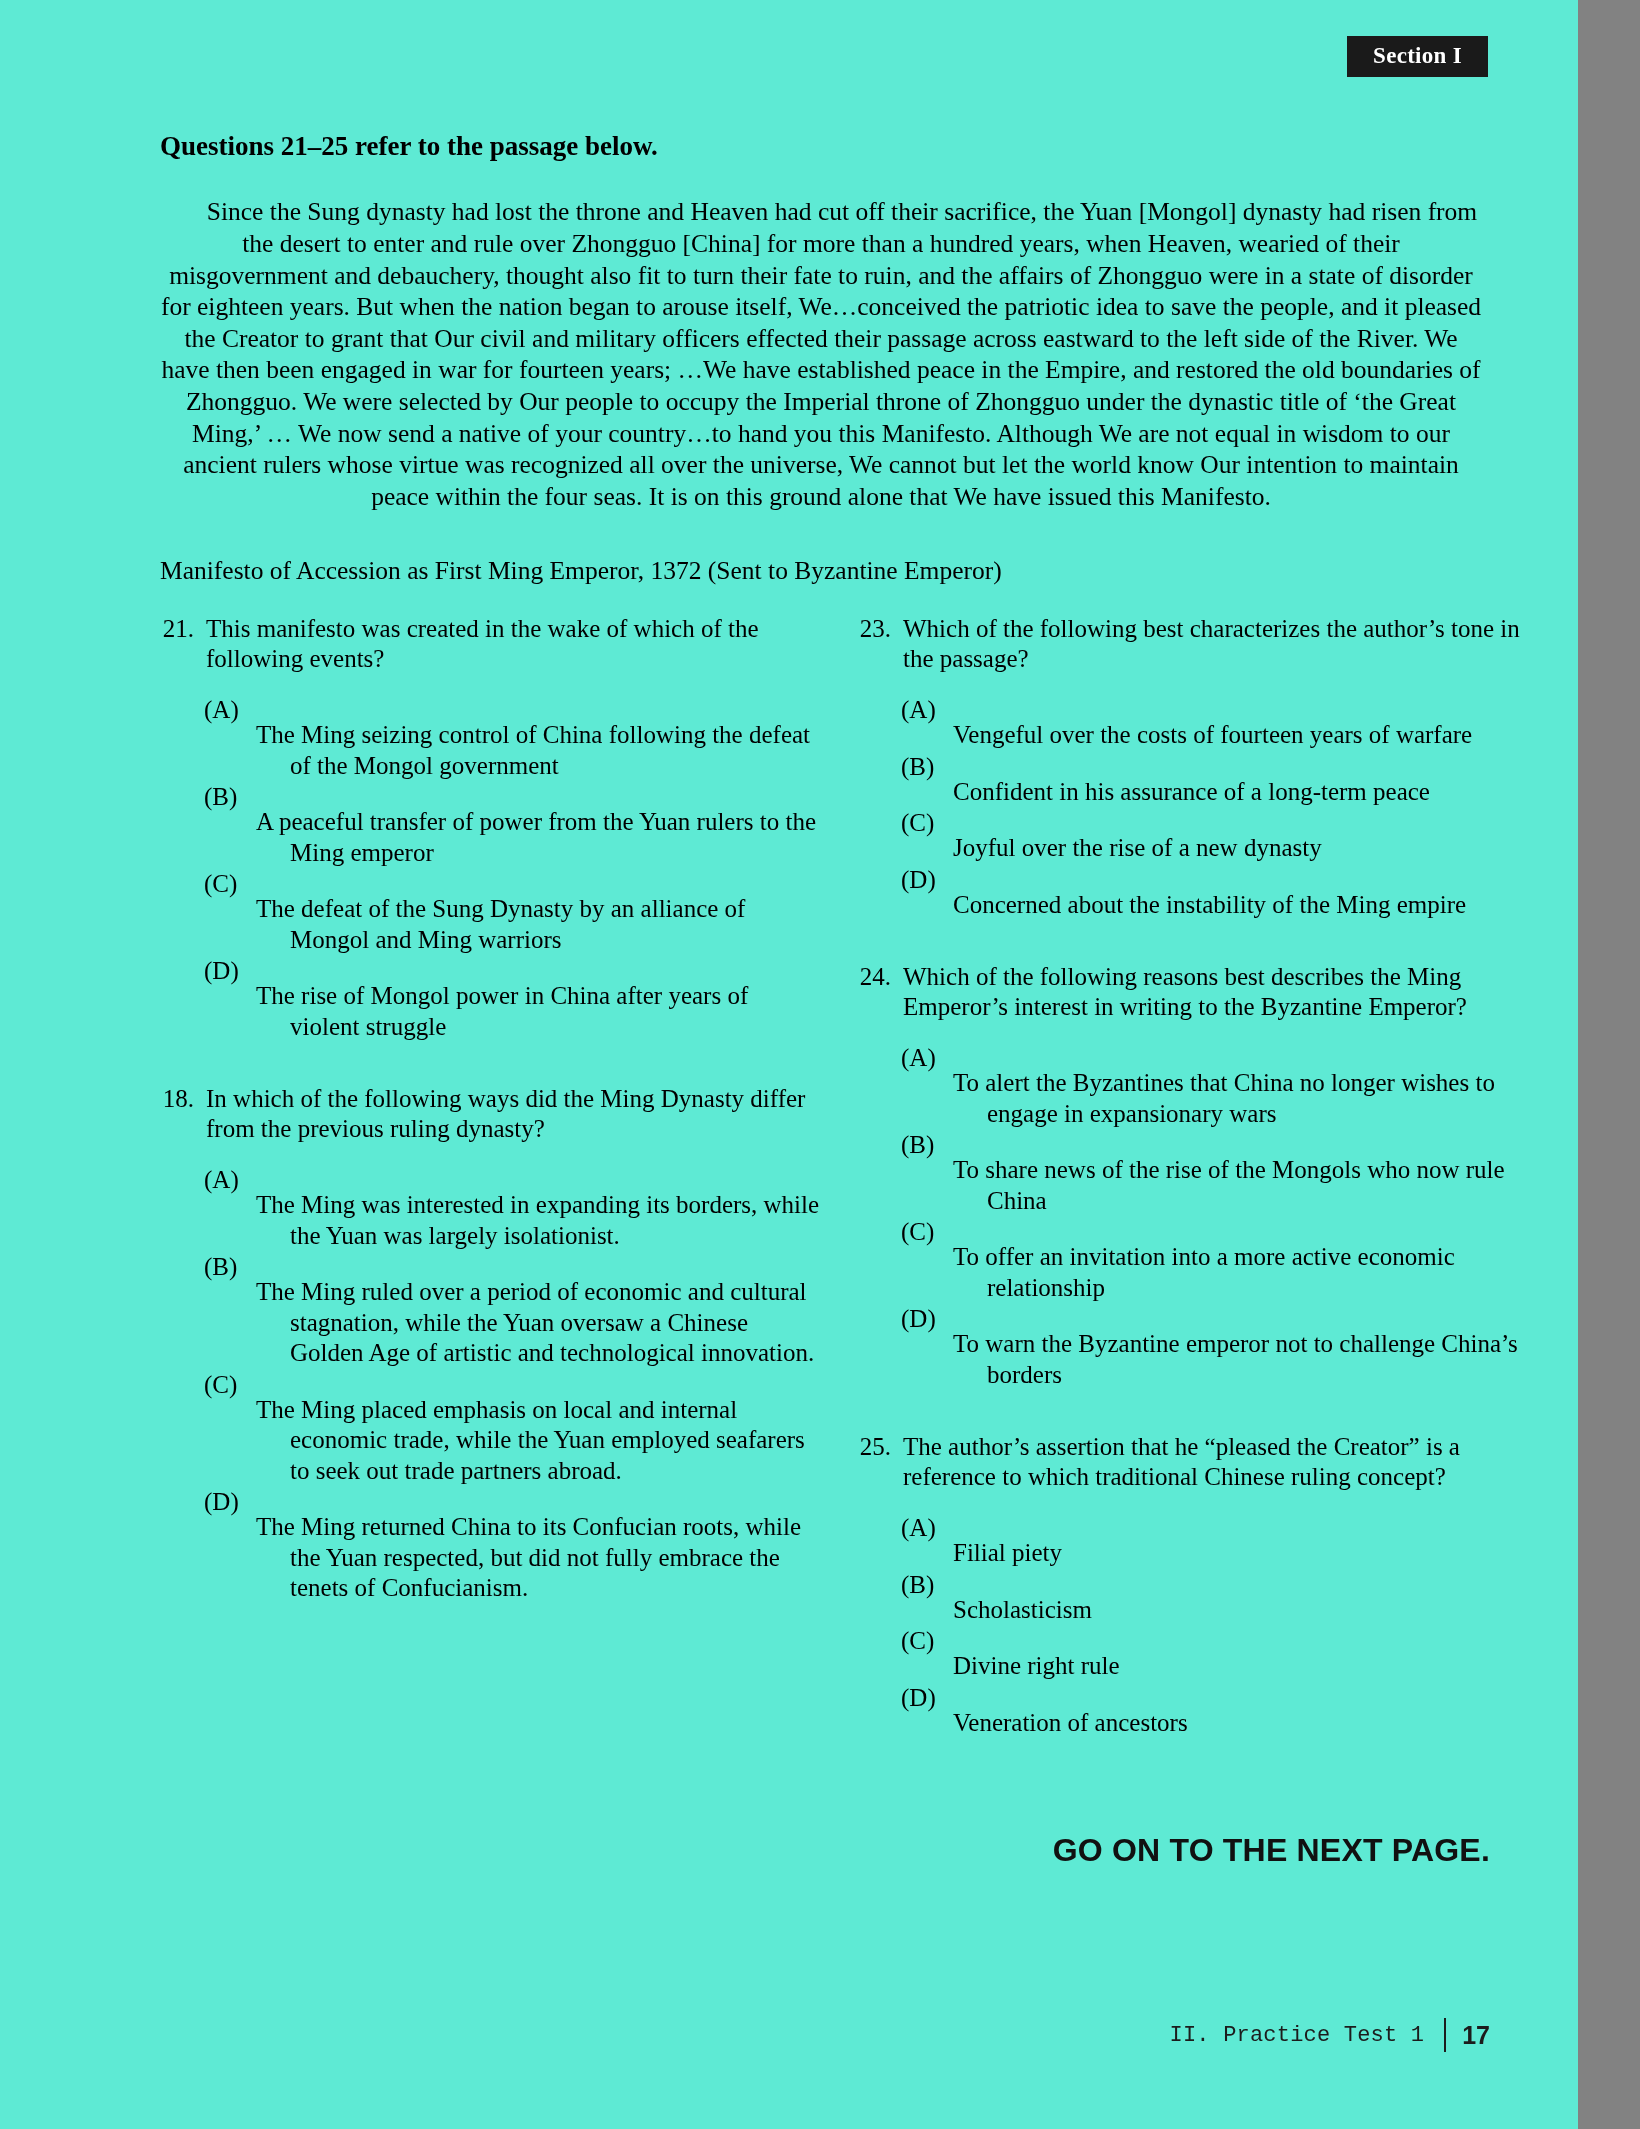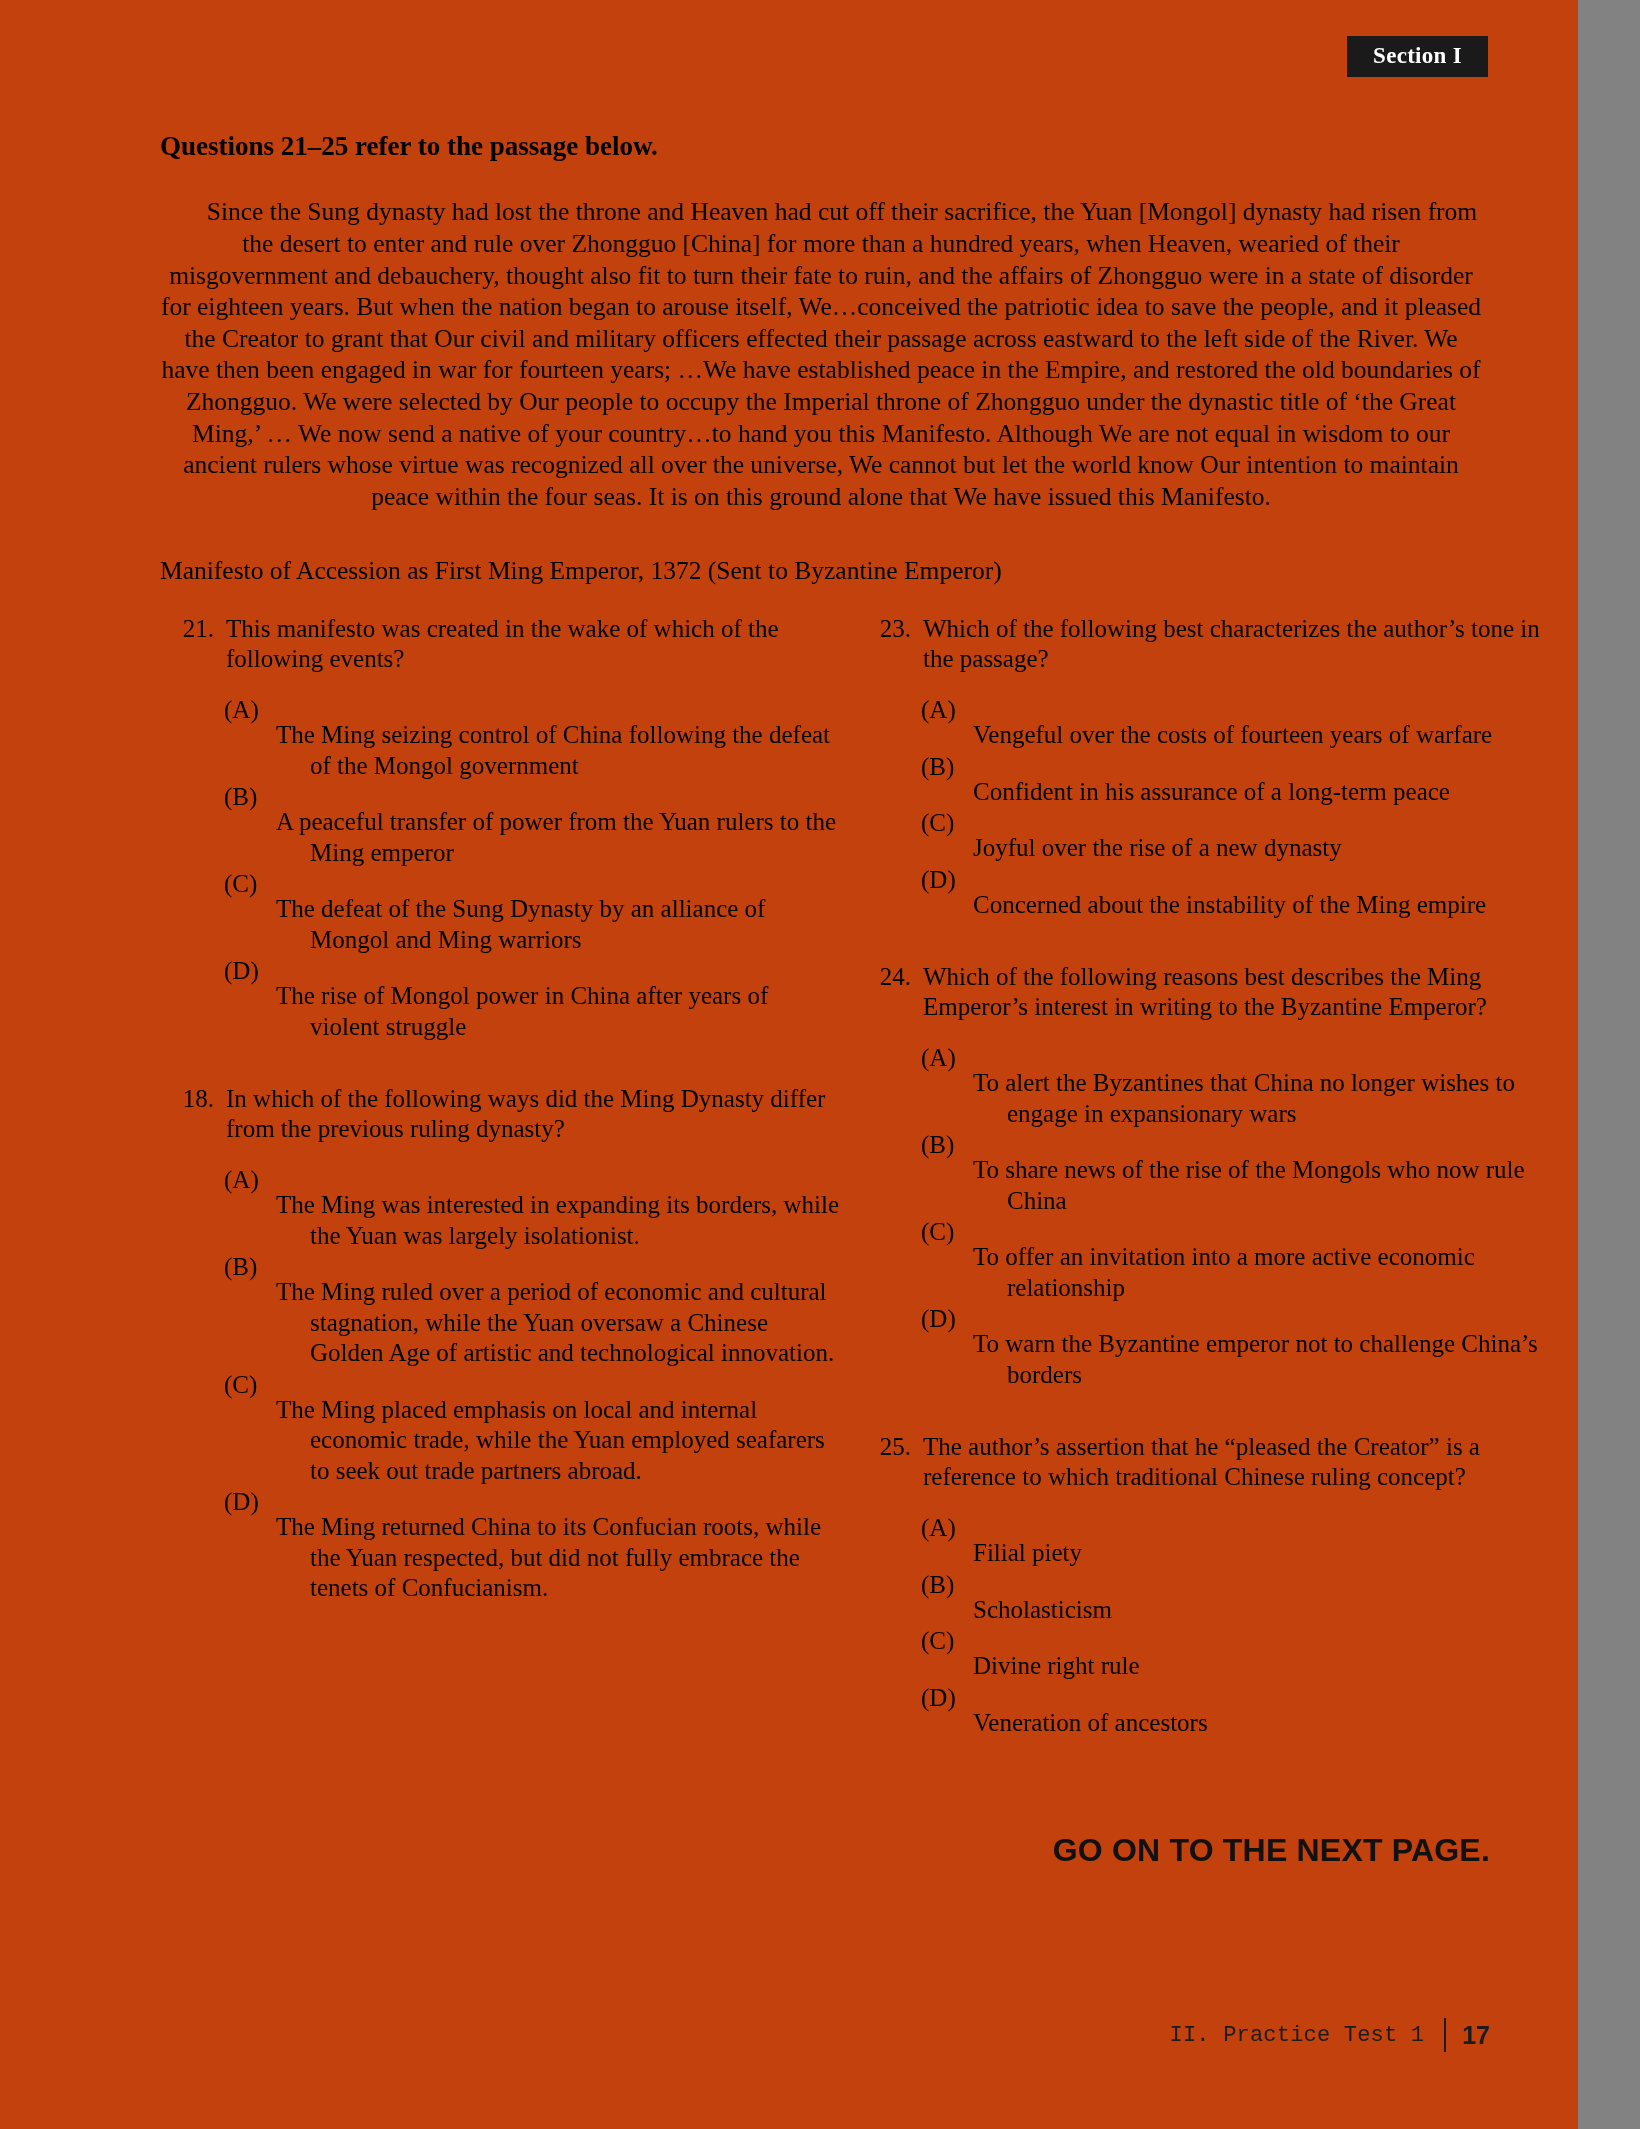--- a/index.html
+++ b/index.html
@@ -26,21 +26,21 @@
     width: 62px;
     height: 2129px;
     background: #828282;
   }
   #sheet {
     position: absolute;
     top: 0;
     left: 0;
     width: 1578px;
     height: 2129px;
-    background: #c2410c;
+    background: #5eead4;
   }
   
   #section-badge {
     position: absolute;
     top: 36px;
     right: 90px;
     background: #1a1a1a;
     color: #ffffff;
     font-family: "Liberation Serif", "DejaVu Serif", serif;
     font-weight: bold;
@@ -77,21 +77,20 @@
     margin: 43px 4px 0 0;
   }
   
   #columns {
     position: absolute;
     left: 160px;
     top: 614px;
     width: 1380px;
     display: flex;
     gap: 34px;
-    justify-content: flex-end;
   }
   .qcol {
     width: 663px;
   }
   .question {
     margin-bottom: 34px;
   }
   .q-stem {
     display: flex;
     font-size: 25px;

